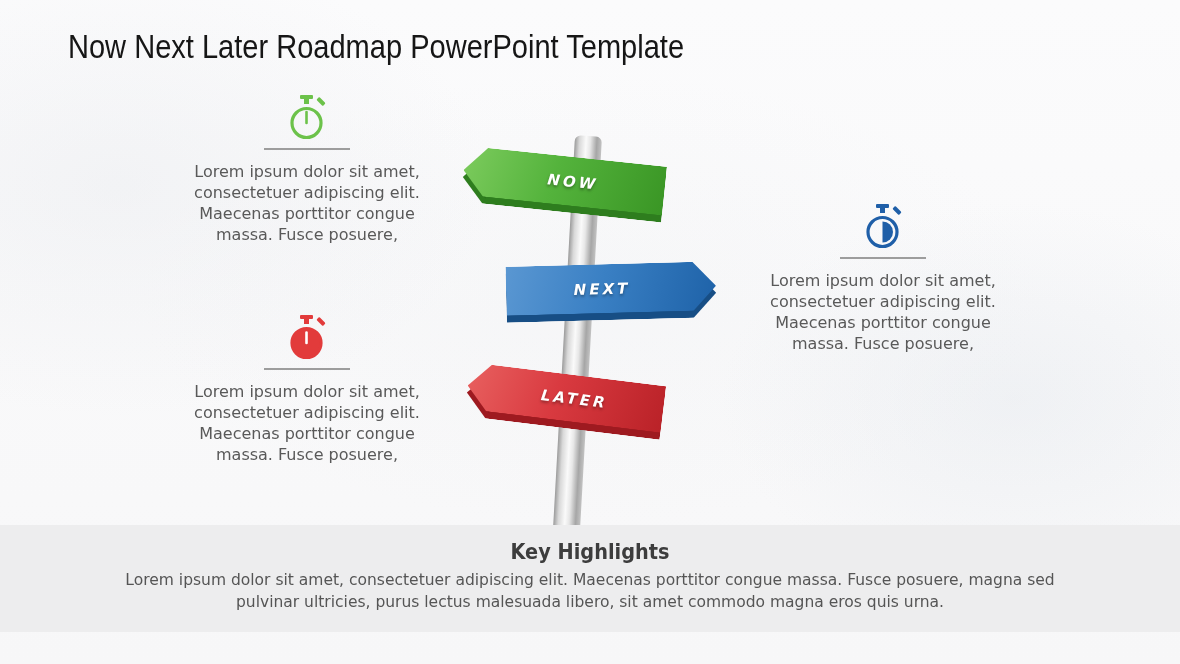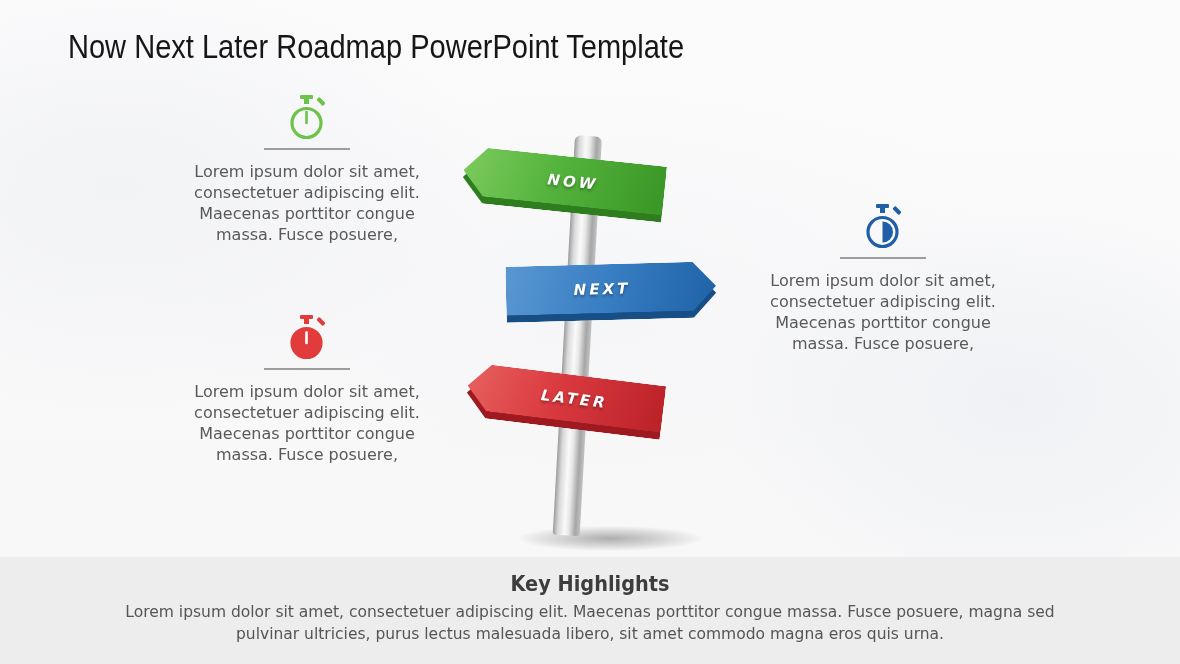--- a/index.html
+++ b/index.html
@@ -63,21 +63,21 @@
   
   .feature{position:absolute;width:262px;z-index:4;display:flex;flex-direction:column;align-items:center;}
   .feature .icon{height:42px;display:flex;align-items:flex-end;}
   .feature .divider{width:86px;height:2px;background:#9d9d9d;margin-top:7px;}
   .feature .desc{margin-top:11px;font-size:16px;line-height:21px;color:#595959;text-align:center;}
   .feature-now{left:176px;top:99px;}
   .feature-next{left:752px;top:208px;}
   .feature-later{left:176px;top:319px;}
   
   .footer{
-    position:absolute;left:0;top:557px;width:1180px;height:107px;z-index:5;
+    position:absolute;left:0;top:525px;width:1180px;height:107px;z-index:5;
     background:#ededee;text-align:center;
   }
   .footer .heading{
     margin:15px 0 5px;font-size:21px;font-weight:bold;color:#3d3d3d;
     transform:scaleX(0.92);
   }
   .footer .body{
     margin:0 auto;width:1020px;font-size:16px;line-height:22px;color:#555;
     transform:scaleX(0.97);
   }

